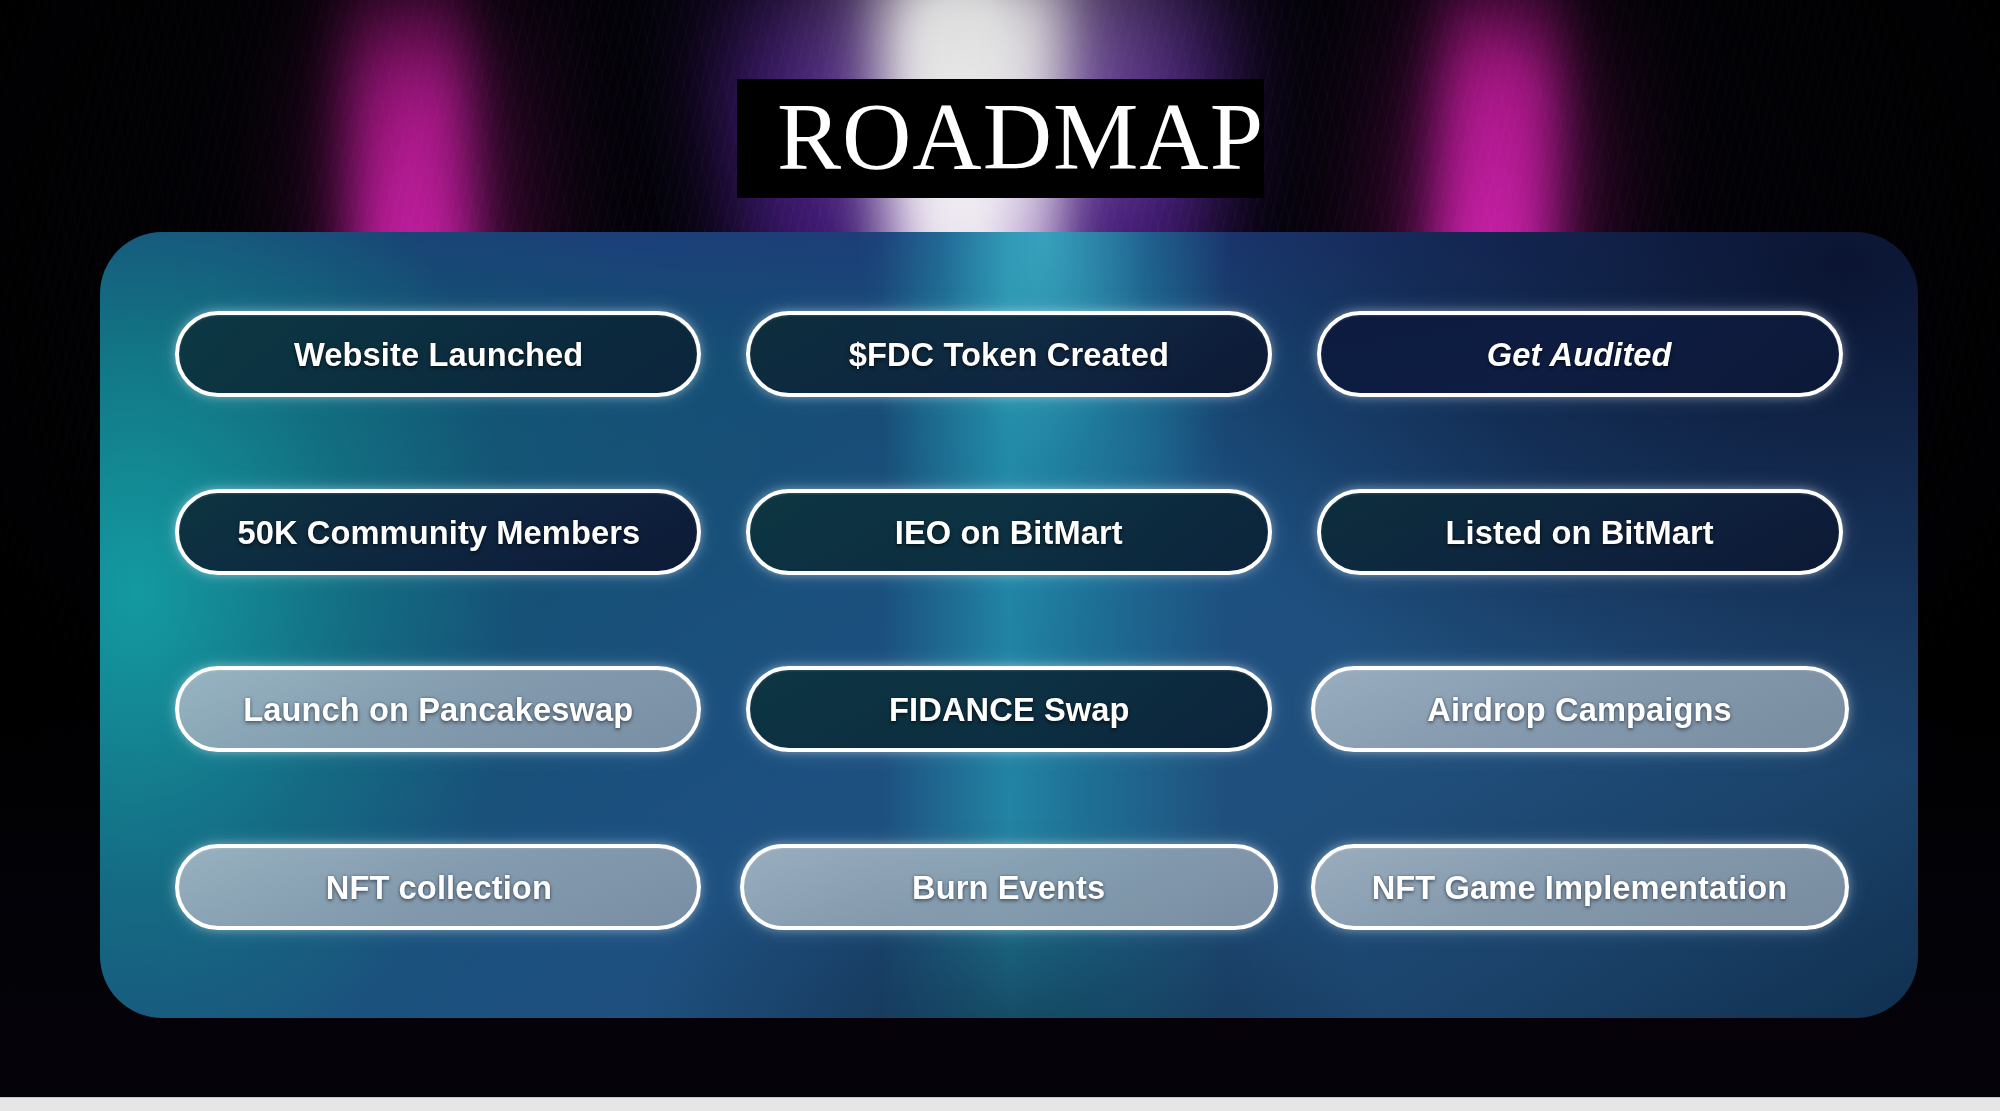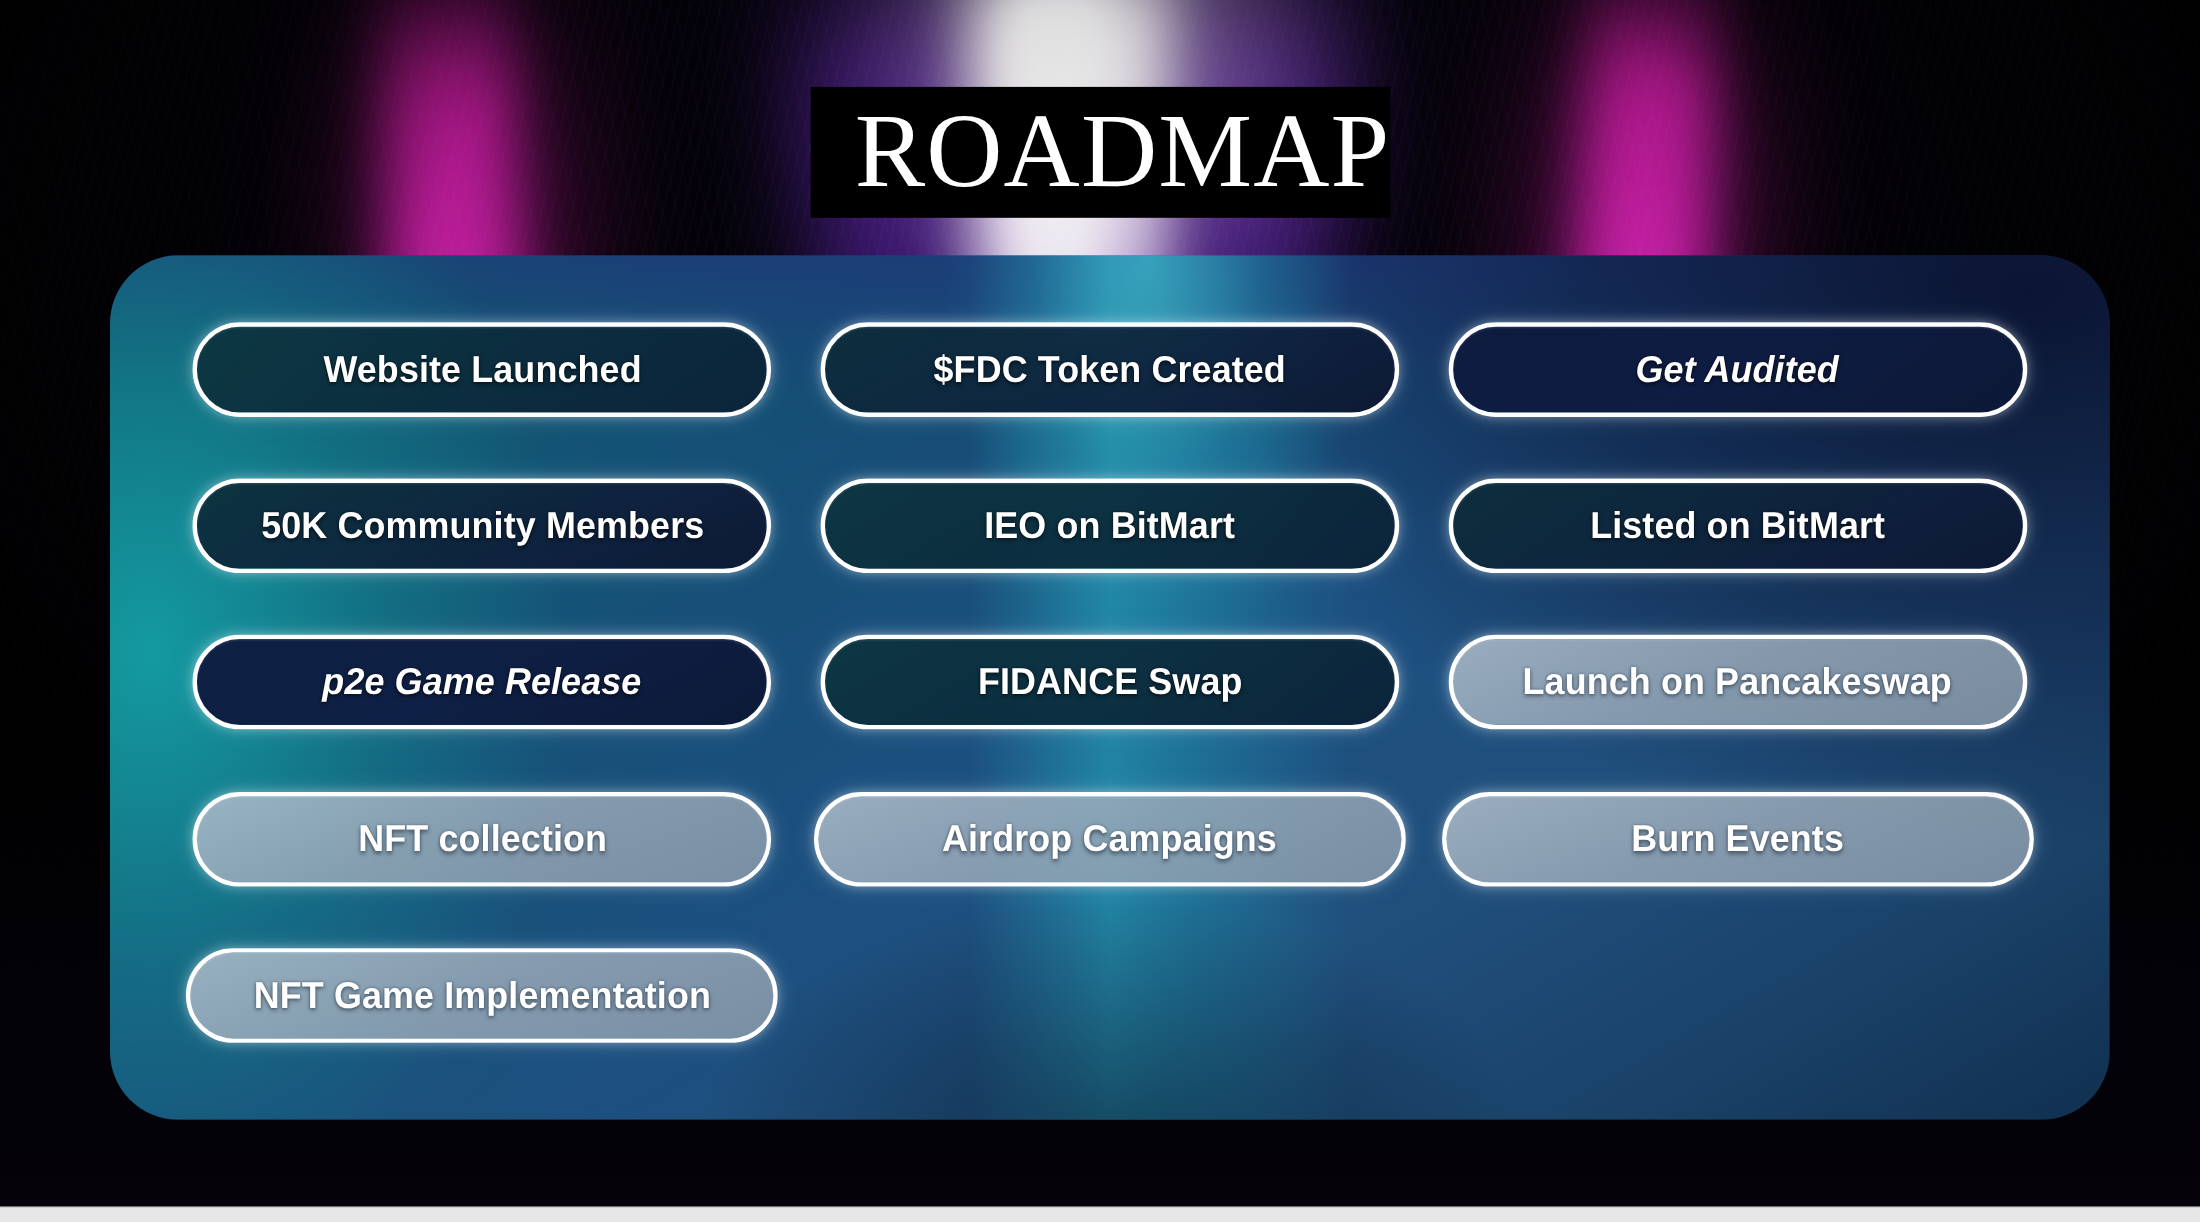--- a/index.html
+++ b/index.html
@@ -393,47 +393,42 @@
       <div class="cell col-0 row-2">
         <div class="pill done">
           <span class="pill-label">IEO on BitMart</span>
         </div>
       </div>
       <div class="cell col-1 row-2">
         <div class="pill done">
           <span class="pill-label">Listed on BitMart</span>
         </div>
       </div>
-      <div class="cell col-2 row-2">
-        <div class="pill done">
-          <span class="pill-label">p2e Game Release</span>
-        </div>
-      </div>
-
-      <div class="cell col-0 row-3">
-        <div class="pill done">
-          <span class="pill-label">FIDANCE Swap</span>
-        </div>
-      </div>
+
       <div class="cell col-1 row-3">
         <div class="pill upcoming">
           <span class="pill-label">Launch on Pancakeswap</span>
         </div>
       </div>
+      <div class="cell col-0 row-3">
+        <div class="pill done">
+          <span class="pill-label">FIDANCE Swap</span>
+        </div>
+      </div>
+      <div class="cell col-0 row-4">
+        <div class="pill upcoming">
+          <span class="pill-label">Airdrop Campaigns</span>
+        </div>
+      </div>
+
       <div class="cell col-2 row-3">
         <div class="pill upcoming">
           <span class="pill-label">NFT collection</span>
         </div>
       </div>
-
-      <div class="cell col-0 row-4">
-        <div class="pill upcoming">
-          <span class="pill-label">Airdrop Campaigns</span>
-        </div>
-      </div>
       <div class="cell col-1 row-4">
         <div class="pill upcoming">
           <span class="pill-label">Burn Events</span>
         </div>
       </div>
       <div class="cell col-2 row-4">
         <div class="pill upcoming">
           <span class="pill-label">NFT Game Implementation</span>
         </div>
       </div>

